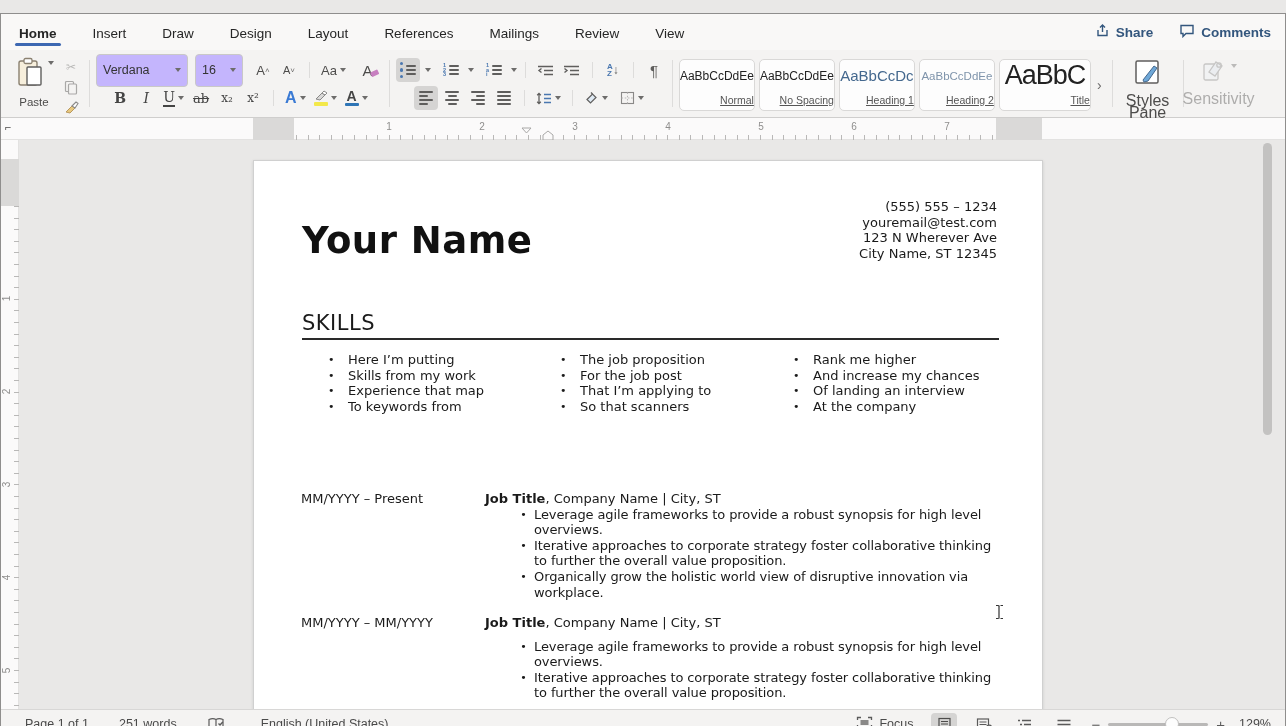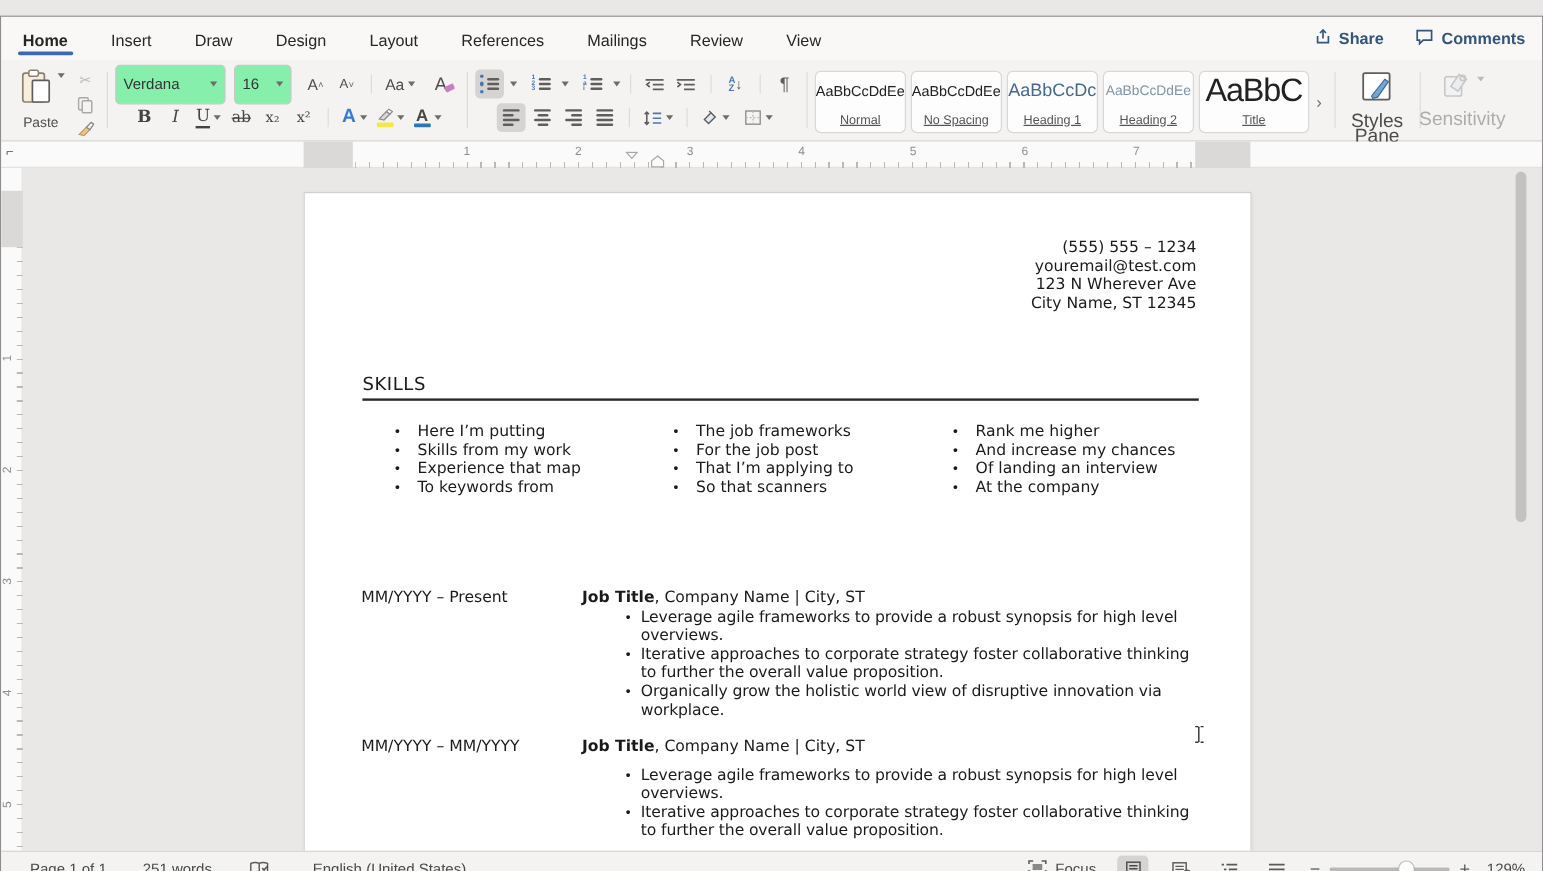--- a/index.html
+++ b/index.html
@@ -30,40 +30,40 @@
   .chev { width:0; height:0; border-left:3.5px solid transparent; border-right:3.5px solid transparent; border-top:4px solid #6d6c6b; display:inline-block; margin-left:3px; }
   .two-rows { display:flex; flex-direction:column; justify-content:space-between; padding:2px 0; }
   .rrow { display:flex; align-items:center; height:28px; gap:2px; }
 
   .paste-group { display:flex; align-items:flex-start; padding-top:3px; }
   .paste-btn { display:flex; flex-direction:column; align-items:center; width:46px; }
   .paste-label { font-size:11.5px; color:#4d4c4b; margin-top:3px; }
   .clip-col { display:flex; flex-direction:column; gap:2px; margin-left:2px; padding-top:1px; }
   .clip-col .icon-btn { height:18px; font-size:12px; color:#8a8988; }
 
-  .select-box { display:flex; align-items:center; justify-content:space-between; border:1px solid #c9c8c7; background:#86efac; border-radius:4px; height:33px; padding:0 6px; font-size:12.5px; color:#333; }
+  .select-box { display:flex; align-items:center; justify-content:space-between; border:1px solid #c9c8c7; background:#c4b5fd; border-radius:4px; height:33px; padding:0 6px; font-size:12.5px; color:#333; }
   .fname { width:92px; } .fsize { width:48px; margin-left:5px; }
 
   .fmt { font-family:"DejaVu Serif",serif; font-size:14px; color:#444; }
   .glyph { font-size:13px; color:#4d4c4b; }
 
   .ulined { border-bottom:2px solid #444; }
   .a-color { font-weight:bold; font-size:14px; line-height:12px; }
   .bar { display:block; height:3.5px; width:14px; border-radius:1px; margin-top:1px; }
 
   
   .mini { display:inline-flex; flex-direction:column; gap:2.5px; }
   .mini .ln { height:1.6px; background:#5f5e5d; border-radius:1px; }
   .list-ic { display:flex; gap:3px; align-items:center; }
   .dots { display:flex; flex-direction:column; gap:3.2px; }
   .dots i { width:3.2px; height:3.2px; border-radius:50%; background:#4a77b0; }
   .nums { display:flex; flex-direction:column; font-size:5.5px; line-height:4.6px; color:#4a77b0; font-weight:bold; }
 
   
-  .style-card { width:76px; height:52px; background:#fdfdfd; border:1px solid #d9d8d7; border-radius:5px; margin-right:4px; display:flex; flex-direction:column; align-items:center; justify-content:flex-end; overflow:hidden; position:relative; }
+  .style-card { width:76px; height:52px; background:#fdfdfd; border:1px solid #d9d8d7; border-radius:5px; margin-right:4px; display:flex; flex-direction:column; align-items:flex-end; justify-content:flex-end; overflow:hidden; position:relative; }
   .style-sample { position:absolute; top:0; left:0; right:0; bottom:18px; display:flex; align-items:center; justify-content:center; white-space:nowrap; color:#222; }
   .style-label { font-size:10.5px; color:#555; padding-bottom:4px;text-decoration:underline; }
   .s-normal,.s-nospace { font-size:12px; }
   .s-h1 { font-size:15px; color:#44688e; }
   .s-h2 { font-size:11.5px; color:#7f94ab; }
   .s-title { font-size:27px; font-weight:500; letter-spacing:-1px; }
   .gallery-more { color:#6d6c6b; font-size:14px; margin:0 4px 0 2px; }
 
   .big-btn { display:flex; flex-direction:column; align-items:center; justify-content:flex-start; width:58px; padding-top:4px; }
   .big-btn .lbl { font-size:16px; color:#4d4c4b; text-align:center; line-height:12px; margin-top:3px; }
@@ -83,21 +83,21 @@
   .vtickband { position:absolute; left:0; width:18px; background-image:repeating-linear-gradient(to bottom,#b9b8b7 0 1px,transparent 1px 11.6px); background-position:100% 0; background-size:5px 100%; background-repeat:no-repeat; }
   .vnum { position:absolute; left:3px; font-size:10px; color:#8f8e8d; transform:rotate(-90deg); }
 
   
   .workspace { position:absolute; top:126px; left:0; right:0; bottom:29px; background:#e9e8e7; overflow:hidden; }
   .page { position:absolute; left:252px; top:20px; width:790px; height:1000px; background:#fff; border:1px solid #d0d0d0; box-shadow:0 1px 3px rgba(0,0,0,.12); font-family:"DejaVu Sans",sans-serif; color:#1a1a1a; }
   .scrollthumb { position:absolute; right:13px; top:3px; width:9px; height:292px; border-radius:5px; background:#c3c2c1; }
 
   .doc-name { position:absolute; left:48px; top:58px; font-size:37px; font-weight:bold; letter-spacing:.5px; color:#111; }
   .contact { position:absolute; right:45px; top:38px; text-align:right; font-size:13px; line-height:15.6px; }
-  .sec-head { position:absolute; left:48px; width:697px; font-size:15px; letter-spacing:.5px; color:#1a1a1a; border-bottom:2px solid #2a2a2a; padding-bottom:3px; }
+  .sec-head { position:absolute; left:48px; width:697px; font-size:21px; letter-spacing:.5px; color:#1a1a1a; border-bottom:2px solid #2a2a2a; padding-bottom:3px; }
   .skills-head { top:150px; } .exp-head { top:282px; }
 
   .skill-col { position:absolute; top:191px; font-size:13px; line-height:15.6px; }
   .skill-li { display:flex; }
   .skill-li .bu { width:21px; text-align:left; font-size:11px; padding-left:1px; }
 
   .entry { position:absolute; left:47px; width:700px; display:flex; font-size:13px; line-height:15.6px; }
   .entry-dates { width:184px; flex:none; }
   .entry-body { width:516px; }
   .jobline b { font-weight:bold; }
@@ -453,20 +453,21 @@
           <path d="M1 1h9L5.5 6z"></path>
         </svg></span>
     <span class="indent-house" style="left:541px;"><svg width="12" height="11" viewBox="0 0 12 11" fill="#fbfafa" stroke="#a9a8a7" stroke-width="1">
           <path d="M6 1 11 5v5H1V5z"></path>
         </svg></span>
   </div>
 
   <div class="workspace">
     <div class="page">
 
+      <div class="doc-name">Your Name</div>
 
       <div class="contact">
         <div>(555) 555 – 1234</div>
         <div>youremail@test.com</div>
         <div>123 N Wherever Ave</div>
         <div>City Name, ST 12345</div>
       </div>
 
       <div class="sec-head skills-head">SKILLS</div>
 
@@ -484,21 +485,21 @@
             <span>Experience that map</span>
           </div>
         <div class="skill-li">
             <span class="bu">•</span>
             <span>To keywords from</span>
           </div>
       </div>
       <div class="skill-col" style="left:305px;">
         <div class="skill-li">
             <span class="bu">•</span>
-            <span>The job frameworks</span>
+            <span>The job proposition</span>
           </div>
         <div class="skill-li">
             <span class="bu">•</span>
             <span>For the job post</span>
           </div>
         <div class="skill-li">
             <span class="bu">•</span>
             <span>That I’m applying to</span>
           </div>
         <div class="skill-li">

